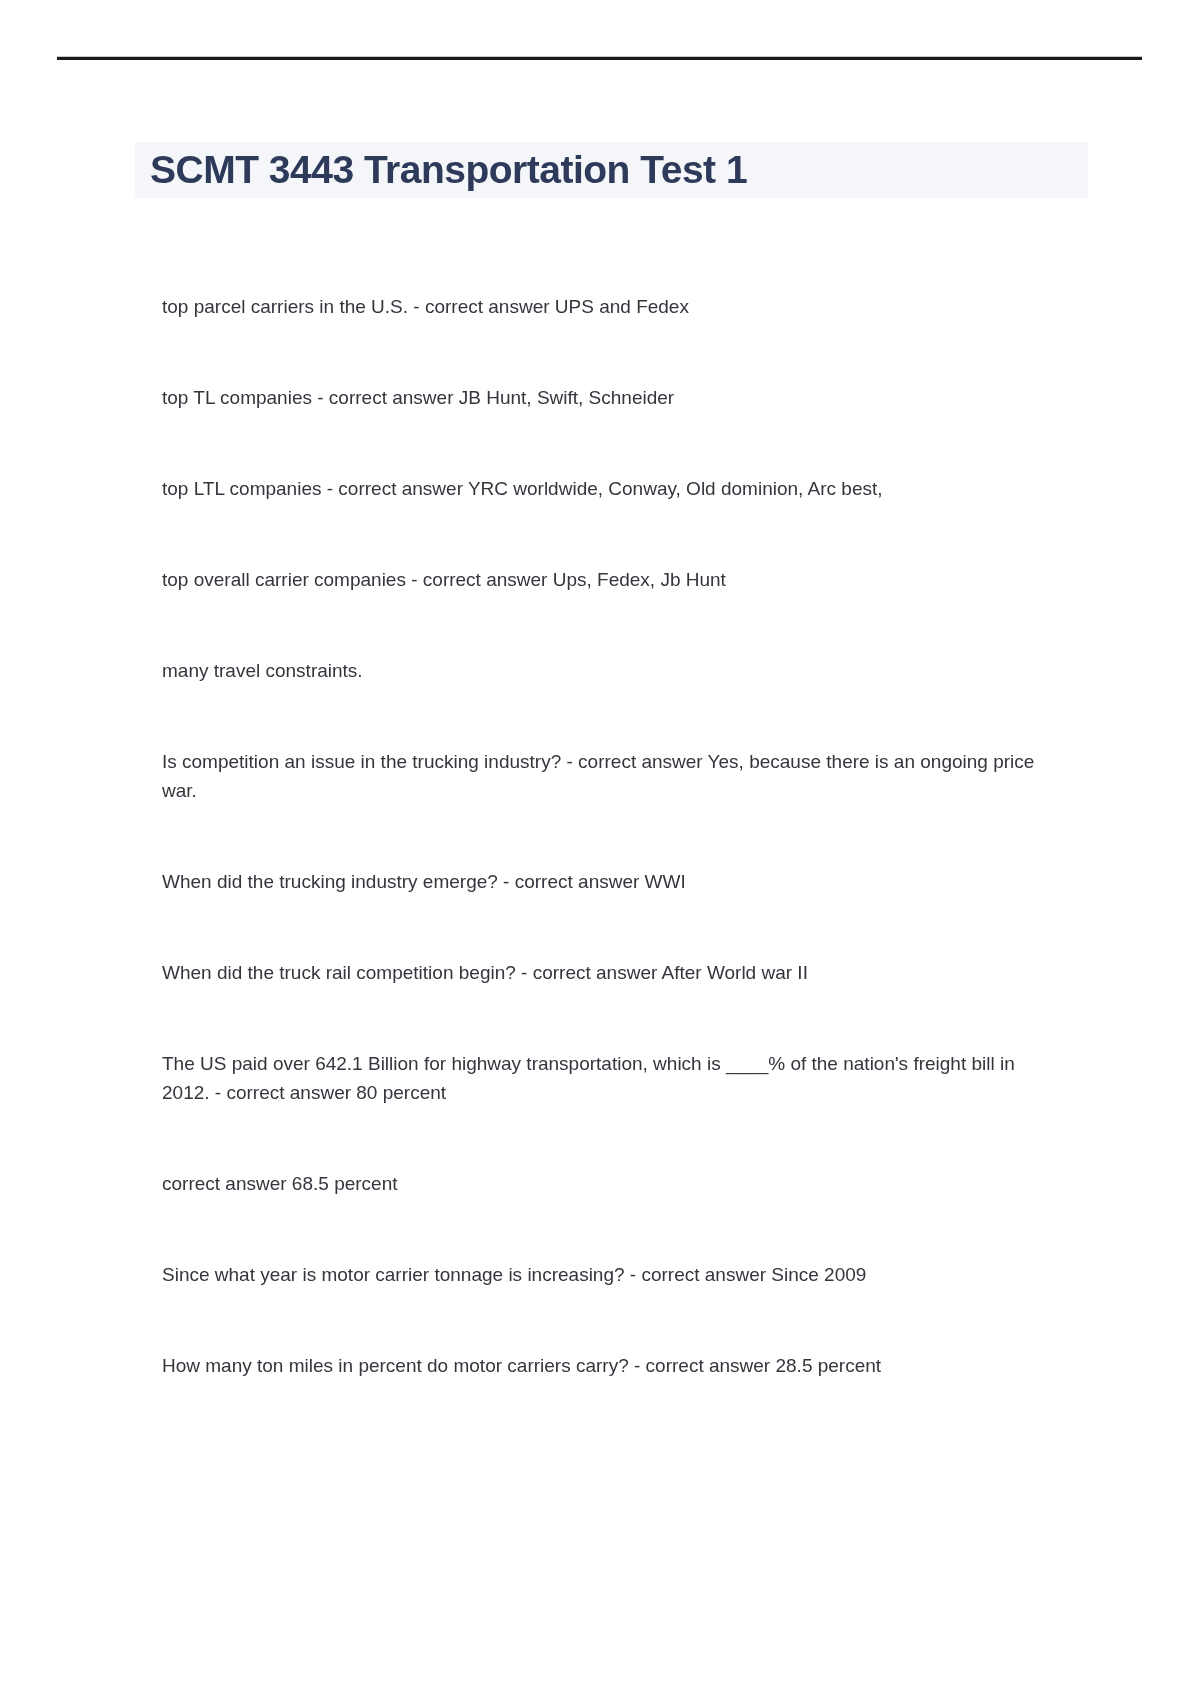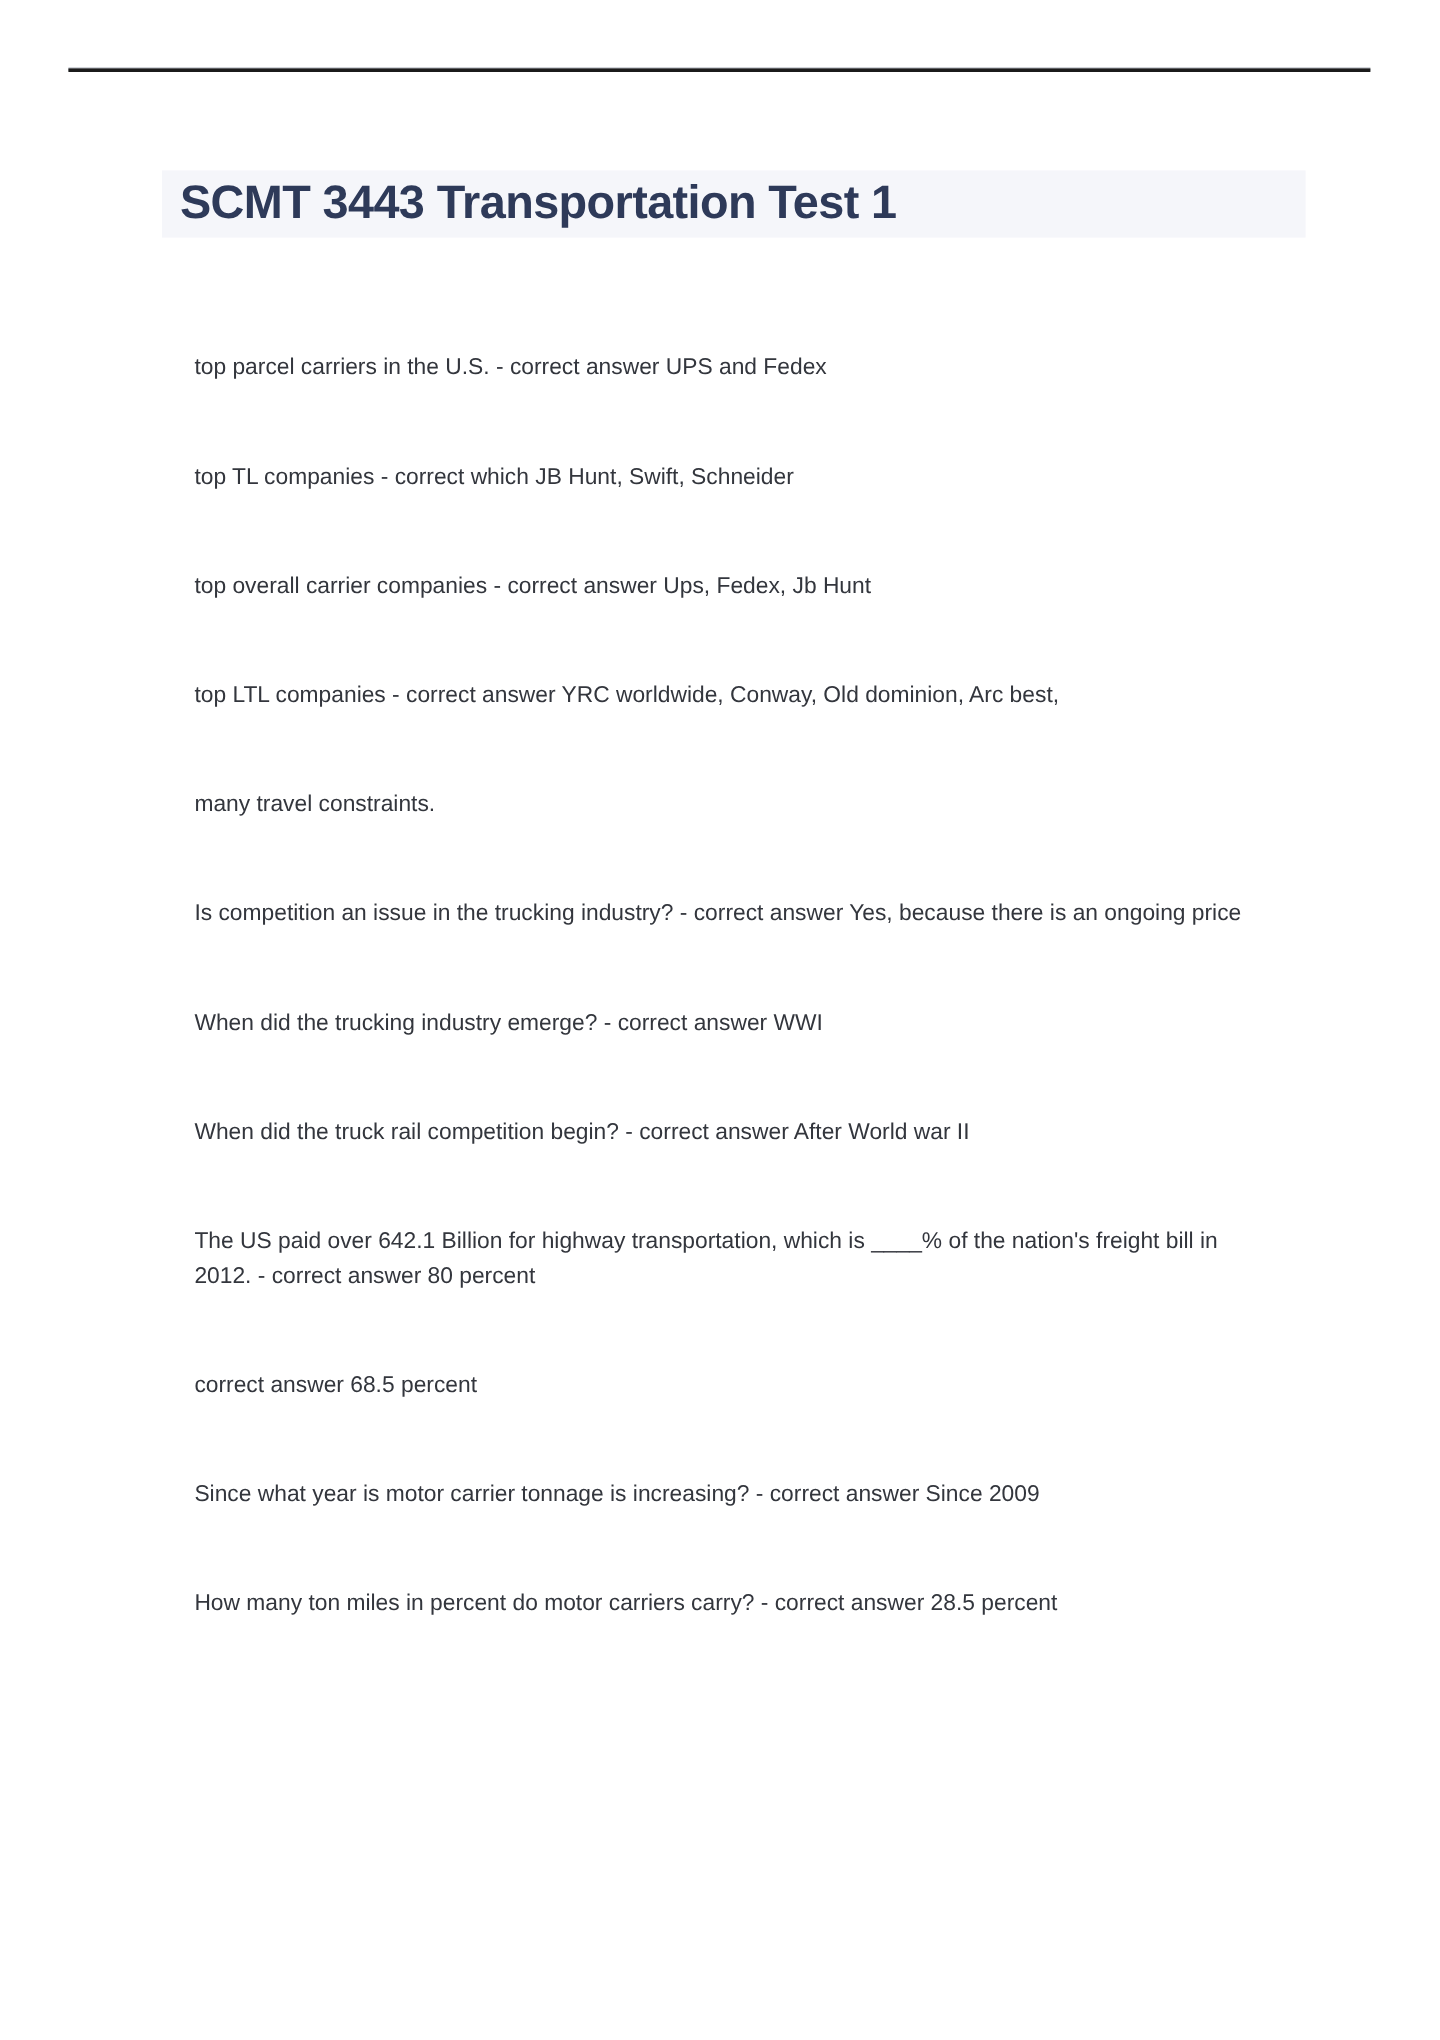--- a/index.html
+++ b/index.html
@@ -72,33 +72,34 @@
   <div class="title-bar">
     <h1>SCMT 3443 Transportation Test 1</h1>
   </div>
 
   <div class="qa-list">
 
   <p class="qa-item">
         <span class="qa-line">top parcel carriers in the U.S. - correct answer UPS and Fedex</span>
       </p>
       <p class="qa-item">
-        <span class="qa-line">top TL companies - correct which JB Hunt, Swift, Schneider</span>
+        <span class="qa-line">top TL companies - correct answer JB Hunt, Swift, Schneider</span>
+      </p>
+      <p class="qa-item">
+        <span class="qa-line">top LTL companies - correct answer YRC worldwide, Conway, Old dominion, Arc best,</span>
       </p>
       <p class="qa-item">
         <span class="qa-line">top overall carrier companies - correct answer Ups, Fedex, Jb Hunt</span>
-      </p>
-      <p class="qa-item">
-        <span class="qa-line">top LTL companies - correct answer YRC worldwide, Conway, Old dominion, Arc best,</span>
       </p>
       <p class="qa-item">
         <span class="qa-line">many travel constraints.</span>
       </p>
       <p class="qa-item">
         <span class="qa-line">Is competition an issue in the trucking industry? - correct answer Yes, because there is an ongoing price</span>
+        <span class="qa-line">war.</span>
       </p>
       <p class="qa-item">
         <span class="qa-line">When did the trucking industry emerge? - correct answer WWI</span>
       </p>
       <p class="qa-item">
         <span class="qa-line">When did the truck rail competition begin? - correct answer After World war II</span>
       </p>
       <p class="qa-item">
         <span class="qa-line">The US paid over 642.1 Billion for highway transportation, which is ____% of the nation's freight bill in</span>
         <span class="qa-line">2012. - correct answer 80 percent</span>

